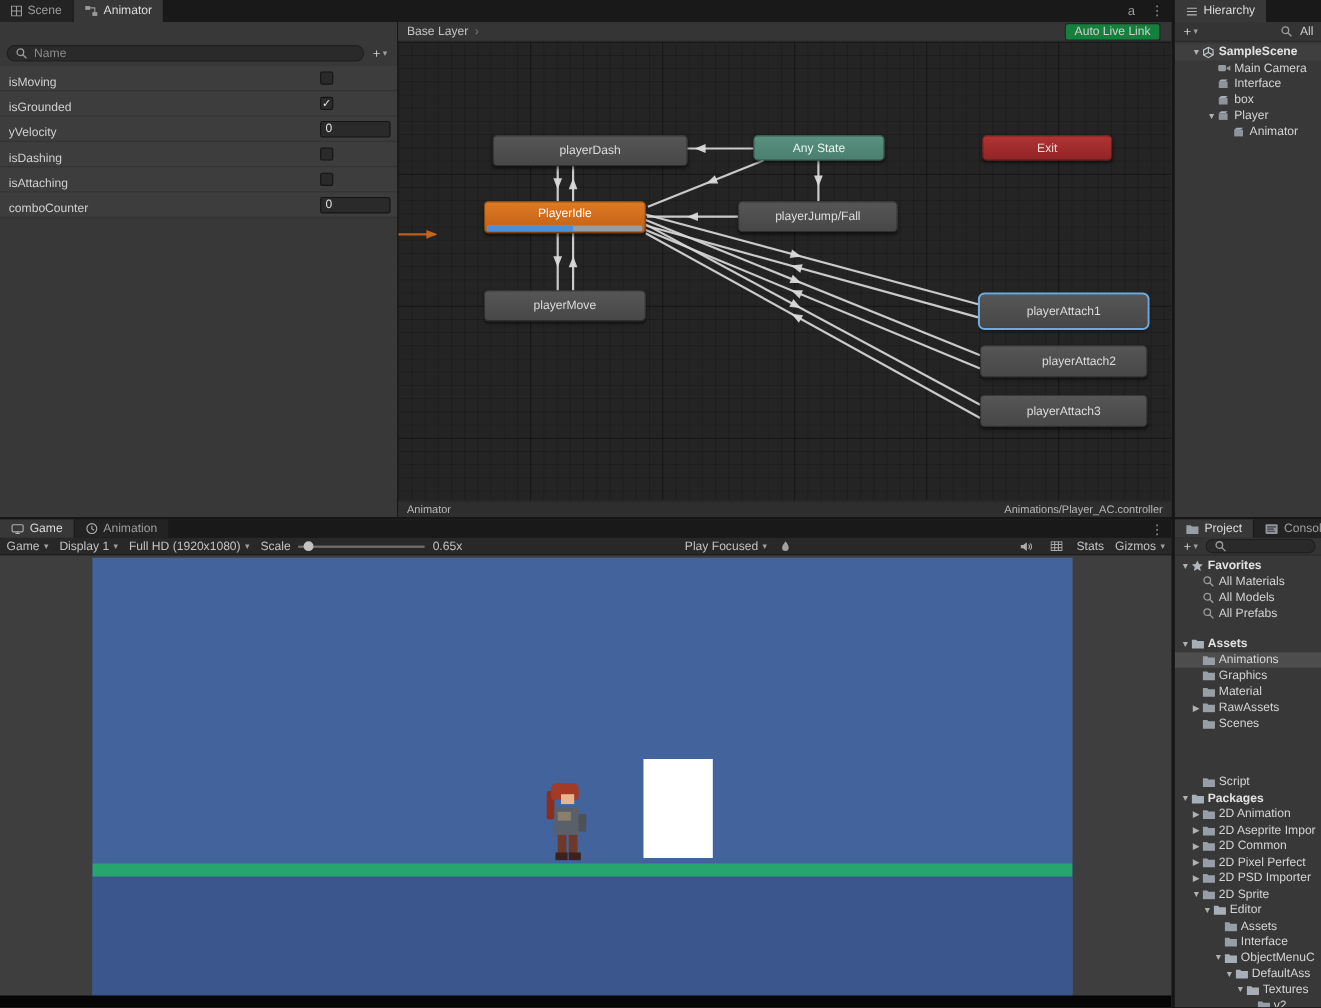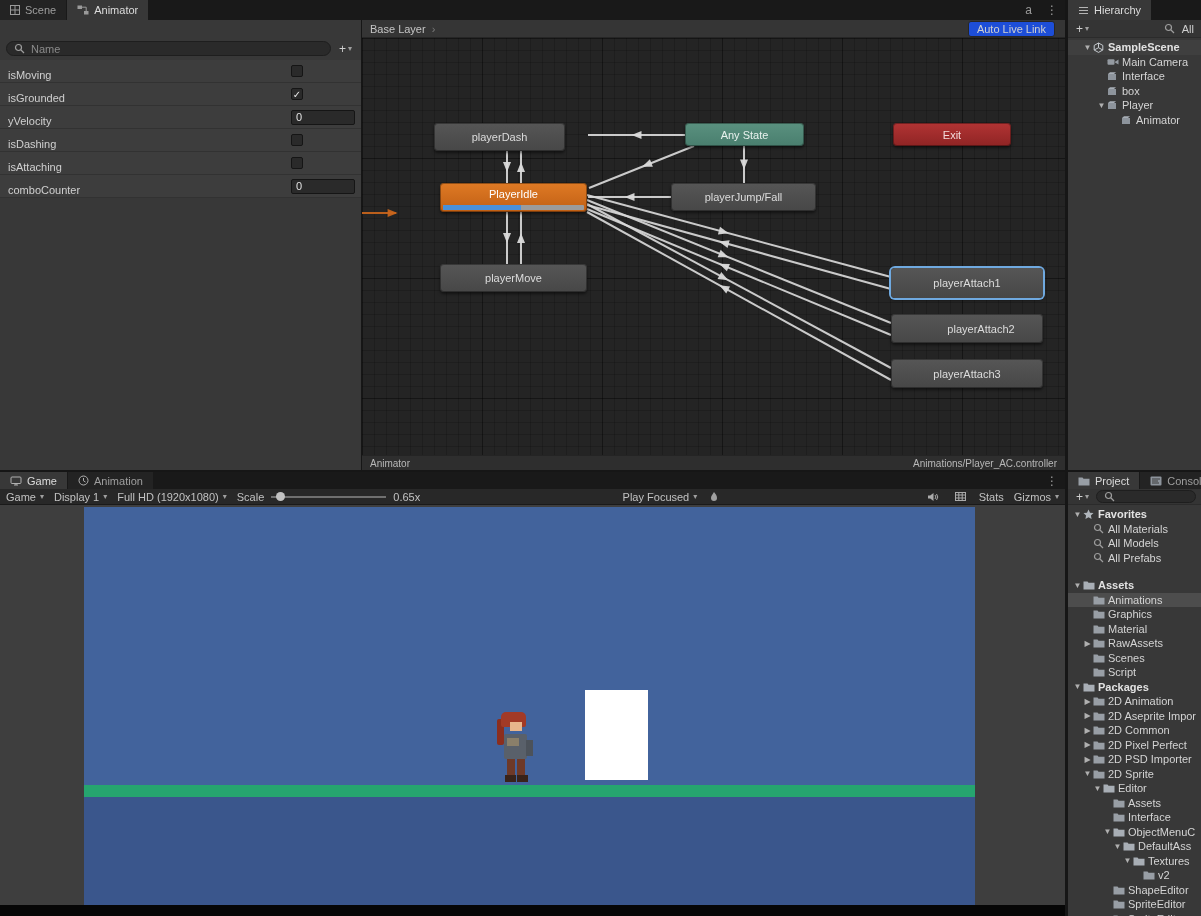--- a/index.html
+++ b/index.html
@@ -45,21 +45,21 @@
   .param-row { height:23px; background:#3d3d3d; border-bottom:1px solid #323232; display:flex; align-items:center; padding-left:8px; }
   .param-label { flex:1; color:#d0d0d0;margin-top:8px; }
   .control-slot { width:64px; margin-right:6px; display:flex; align-items:center; }
   .checkbox { width:12px; height:12px; background:#2a2a2a; border:1px solid #151515; border-radius:2px; color:#e8e8e8; font-size:10px; line-height:11px; text-align:center; }
   .num-field { width:64px; height:15px; background:#2a2a2a; border:1px solid #151515; border-radius:2px; color:#e0e0e0; padding:0 4px; line-height:13px; }
 
   
   .graph-header { position:absolute; left:0; top:0; right:0; height:18px; background:#353535; border-bottom:1px solid #262626; display:flex; align-items:center; padding:0 8px; color:#bcbcbc; }
   .bc { color:#c5c5c5; }
   .bc-arrow { color:#7a7a7a; margin-left:6px; }
-  .live-link-btn { background:#1d4ed8; border:1px solid #262626; border-radius:3px; padding:1px 8px; color:#d0d0d0; margin-right:2px; }
+  .live-link-btn { background:#15803d; border:1px solid #262626; border-radius:3px; padding:1px 8px; color:#d0d0d0; margin-right:2px; }
   .graph-canvas { position:absolute; left:0; top:18px; right:0; bottom:15px; overflow:hidden; background-color:#242424;
     background-image:
       linear-gradient(rgba(0,0,0,0.30) 1px, transparent 1px),
       linear-gradient(90deg, rgba(0,0,0,0.30) 1px, transparent 1px),
       linear-gradient(rgba(0,0,0,0.16) 1px, transparent 1px),
       linear-gradient(90deg, rgba(0,0,0,0.16) 1px, transparent 1px);
     background-size:120px 120px,120px 120px,12px 12px,12px 12px; }
   .graph-canvas svg { position:absolute; left:0; top:0; z-index:1; }
   .graph-nodes { position:absolute; inset:0; z-index:2; }
   .g-node { position:absolute; border-radius:4px; background:linear-gradient(#565656,#474747);
@@ -232,21 +232,21 @@
           <line x1="225" y1="162" x2="529" y2="285" stroke="#d9d9d9" stroke-width="2" opacity="0.92"></line>
           <polygon points="366.4349865261545,219.22533994314801 358.665285428364,211.76667083592838 355.6647415193271,219.18264927777557" fill="#d9d9d9" opacity="0.95"></polygon>
           <line x1="529" y1="297" x2="225" y2="171" stroke="#d9d9d9" stroke-width="2" opacity="0.92"></line>
           <polygon points="357.18102724415394,225.78555734461642 364.8874186315391,233.3096208600604 367.95052688015284,225.91926445070672" fill="#d9d9d9" opacity="0.95"></polygon>
           <line x1="225" y1="166" x2="529" y2="330" stroke="#d9d9d9" stroke-width="2" opacity="0.92"></line>
           <polygon points="366.20049493114095,242.17395121285236 359.2986660391409,233.90565284223493 355.5003440985772,240.9464447320604" fill="#d9d9d9" opacity="0.95"></polygon>
           <line x1="529" y1="342" x2="225" y2="174" stroke="#d9d9d9" stroke-width="2" opacity="0.92"></line>
           <polygon points="357.4237923228036,247.18156944154939 364.24146323043584,255.5193967002077 368.1109521239568,248.5174644166935" fill="#d9d9d9" opacity="0.95"></polygon>
         </svg>
       <div class="graph-nodes">
-          <div class="g-node k-normal" style="left: 72px; top: 85px; width: 131px; height: 28px;">
+          <div class="g-node k-normal" style="left: 86px; top: 85px; width: 177px; height: 28px;">
             <div class="lbl" style="height: 28px;">playerDash</div>
           </div>
           <div class="g-node k-any" style="left: 323px; top: 85px; width: 119px; height: 23px;">
             <div class="lbl" style="height: 23px;">Any State</div>
           </div>
           <div class="g-node k-exit" style="left: 531px; top: 85px; width: 118px; height: 23px;">
             <div class="lbl" style="height: 23px;">Exit</div>
           </div>
           <div class="g-node k-active" style="left: 78px; top: 145px; width: 147px; height: 29px;">
             <div class="lbl" style="height: 22px;">PlayerIdle</div>
@@ -584,21 +584,21 @@
         </div>
         <div class="tree-row" style="padding-left: 14px;">
           <span class="expander"></span>
           <span class="tree-icon">
             <svg width="12" height="10">
               <path d="M0.5 1.5h4l1 1.2h6v6.8h-11z" fill="#989ea5"></path>
             </svg>
           </span>
           <span class="tree-label">Scenes</span>
         </div>
-        <div class="tree-row" style="padding-left: 14px;">
+        <div class="tree-row" style="padding-left: 14px; margin-top: 39px;">
           <span class="expander"></span>
           <span class="tree-icon">
             <svg width="12" height="10">
               <path d="M0.5 1.5h4l1 1.2h6v6.8h-11z" fill="#989ea5"></path>
             </svg>
           </span>
           <span class="tree-label">Script</span>
         </div>
         <div class="tree-row bold" style="padding-left: 4px;">
           <span class="expander">▼</span>

